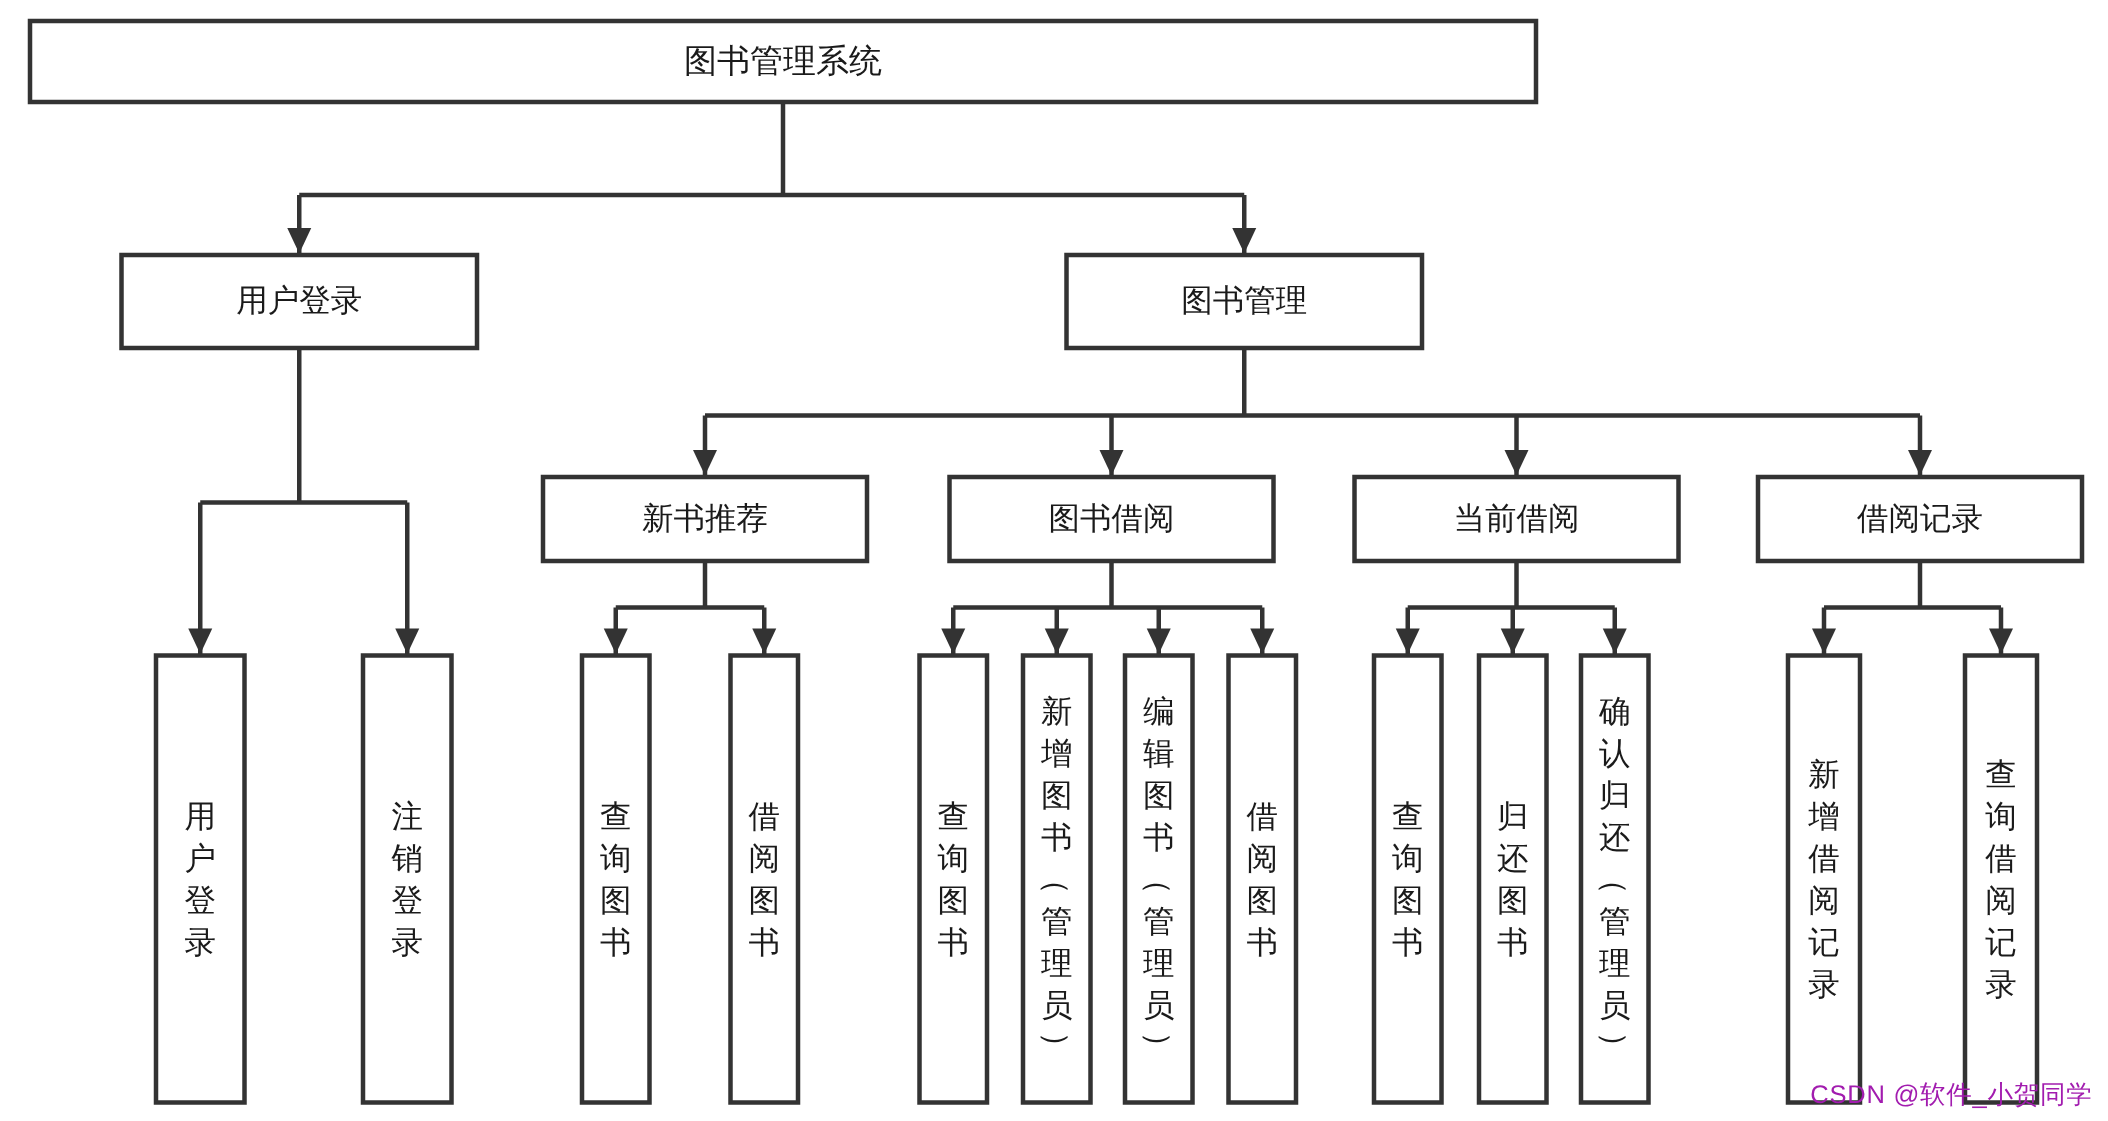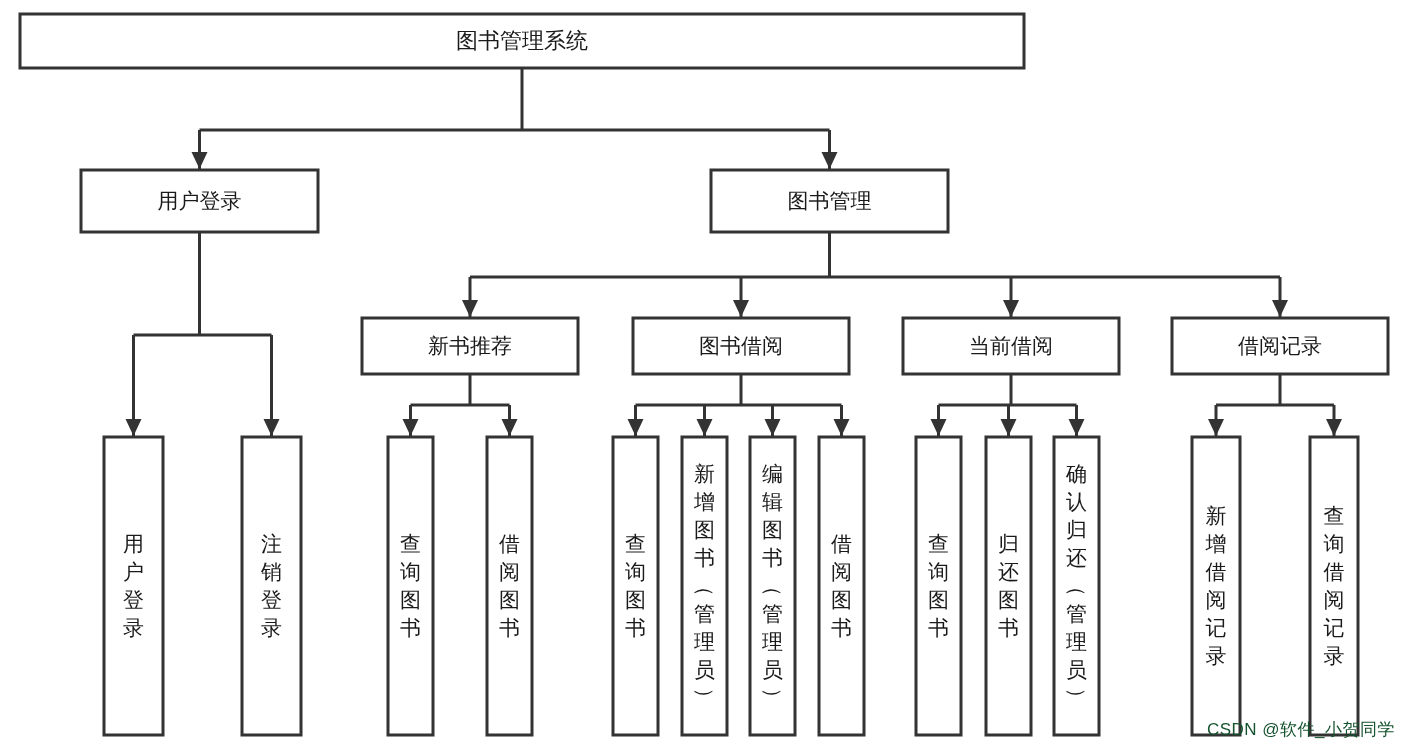--- a/index.html
+++ b/index.html
@@ -57,21 +57,21 @@
     font-size: 21px;
     fill: #1a1a1a;
     text-anchor: middle;
   }
   .watermark {
     position: absolute;
     right: 10px;
     bottom: 6px;
     font-family: "Liberation Sans", "DejaVu Sans", sans-serif;
     font-size: 17px;
-    color: #14532d;
+    color: #a21caf;
     letter-spacing: 0.5px;
     white-space: nowrap;
     pointer-events: none;
   }
 </style>
 </head>
 <body>
 
 <div id="diagram-root">
   <svg id="tree-svg" viewBox="0 0 1405 747">

